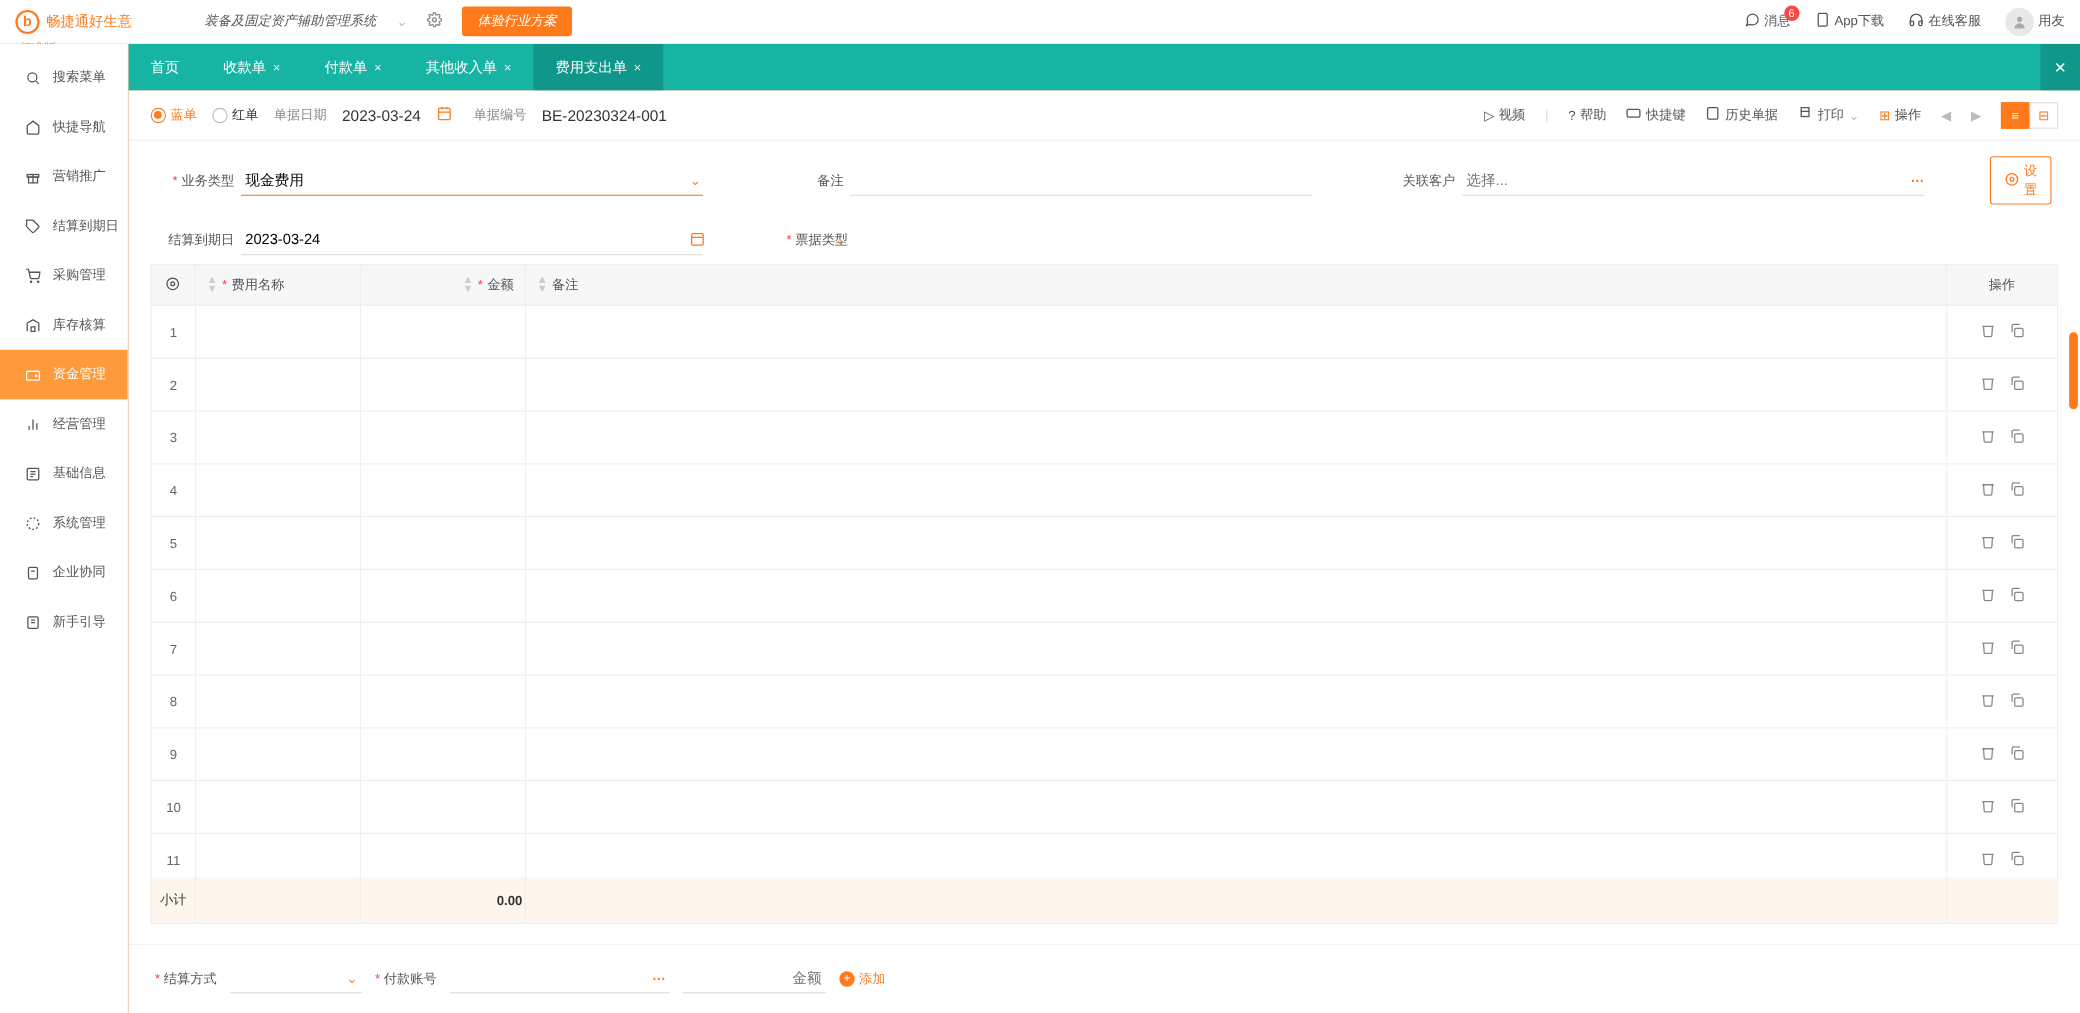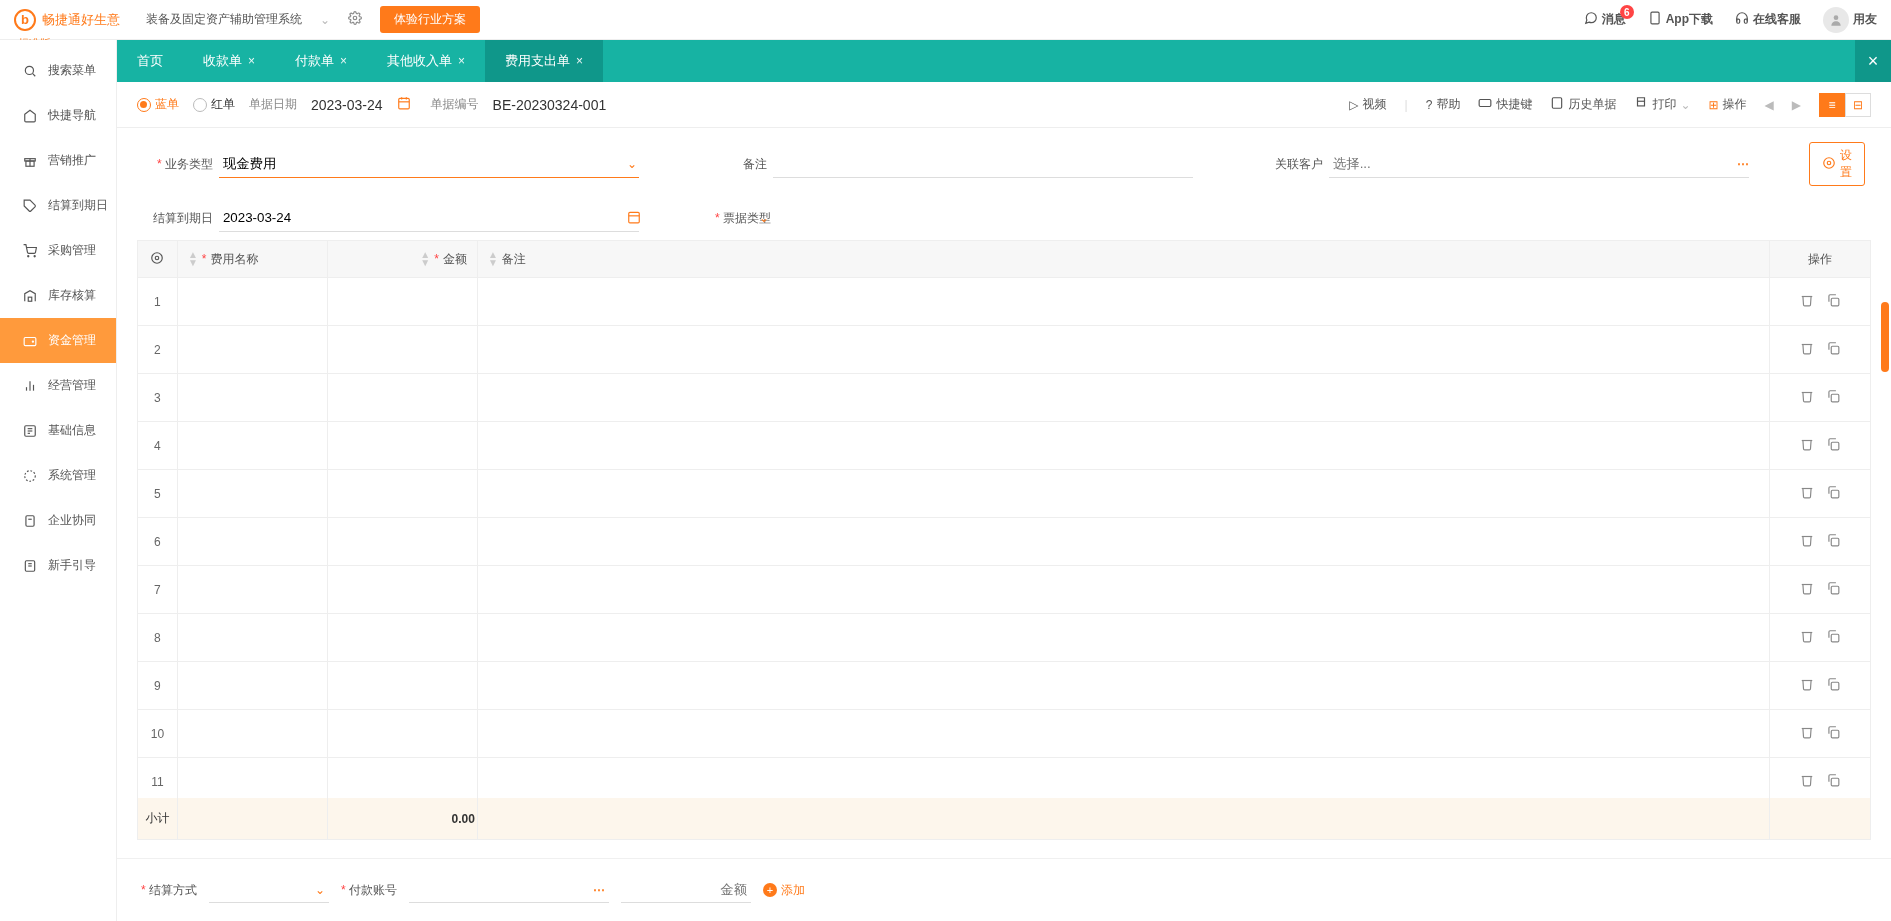--- a/index.html
+++ b/index.html
@@ -2,25 +2,25 @@
 <html><head>
 <meta charset="utf-8">
 <style>
   * { margin:0; padding:0; box-sizing:border-box; }
   body { font-family:"Microsoft YaHei","PingFang SC",sans-serif; font-size:12px; color:#333; background:#fff; overflow:hidden; width:1891px; height:921px; }
   .top-bar { height:40px; display:flex; align-items:center; padding:0 14px; border-bottom:1px solid #eee; }
   .logo { display:flex; align-items:center; gap:6px; }
   .logo-icon { width:22px; height:22px; border:2px solid #ff7a1a; border-radius:50%; position:relative; display:flex; align-items:center; justify-content:center; color:#ff7a1a; font-weight:bold; font-size:13px; }
   .logo-text { color:#ff7a1a; font-size:13px; font-weight:500; }
   .logo-sub { color:#ff7a1a; font-size:11px; position:absolute; top:36px; left:18px; }
-  .sys-sel { margin-left:26px; display:flex; align-items:center; gap:18px; color:#555; }
+  .sys-sel { margin-left:66px; display:flex; align-items:center; gap:18px; color:#555;font-style:italic; }
   .sys-sel .caret { color:#bbb; }
   .orange-btn { background:#ff7a1a; color:#fff; padding:5px 14px; border-radius:3px; cursor:pointer; }
   .top-right { margin-left:auto; display:flex; align-items:center; gap:22px; color:#555; }
-  .tr-item { display:flex; align-items:center; gap:4px; cursor:pointer; position:relative;font-weight:bold; }
+  .tr-item { display:flex; align-items:center; gap:4px; cursor:pointer; position:relative; }
   .badge { position:absolute; top:-6px; right:-8px; background:#f44; color:#fff; border-radius:8px; min-width:14px; height:14px; font-size:10px; display:flex; align-items:center; justify-content:center; padding:0 3px; }
   .avatar { width:26px; height:26px; border-radius:50%; background:#e8e8e8; display:flex; align-items:center; justify-content:center; color:#aaa; }
   .layout { display:flex; height:calc(100% - 40px); }
   .sidebar { width:158px; background:#fff; border-right:1px solid #eee; padding-top:8px; position:relative; }
   .sb-item { height:45px; display:flex; align-items:center; gap:10px; padding-left:22px; color:#555; cursor:pointer; }
   .sb-item.active { background:#ff9a3c; color:#fff; }
   .sb-ic { width:16px; height:16px; display:inline-flex; align-items:center; justify-content:center; }
   .main { flex:1; display:flex; flex-direction:column; background:#a16207; position:relative; }
   .tabs-bar { height:42px; background:#17b3a3; display:flex; align-items:center; padding-left:0; position:relative; }
   .tab { height:42px; padding:0 20px; display:flex; align-items:center; gap:6px; color:#fff; cursor:pointer; font-size:13px; }

